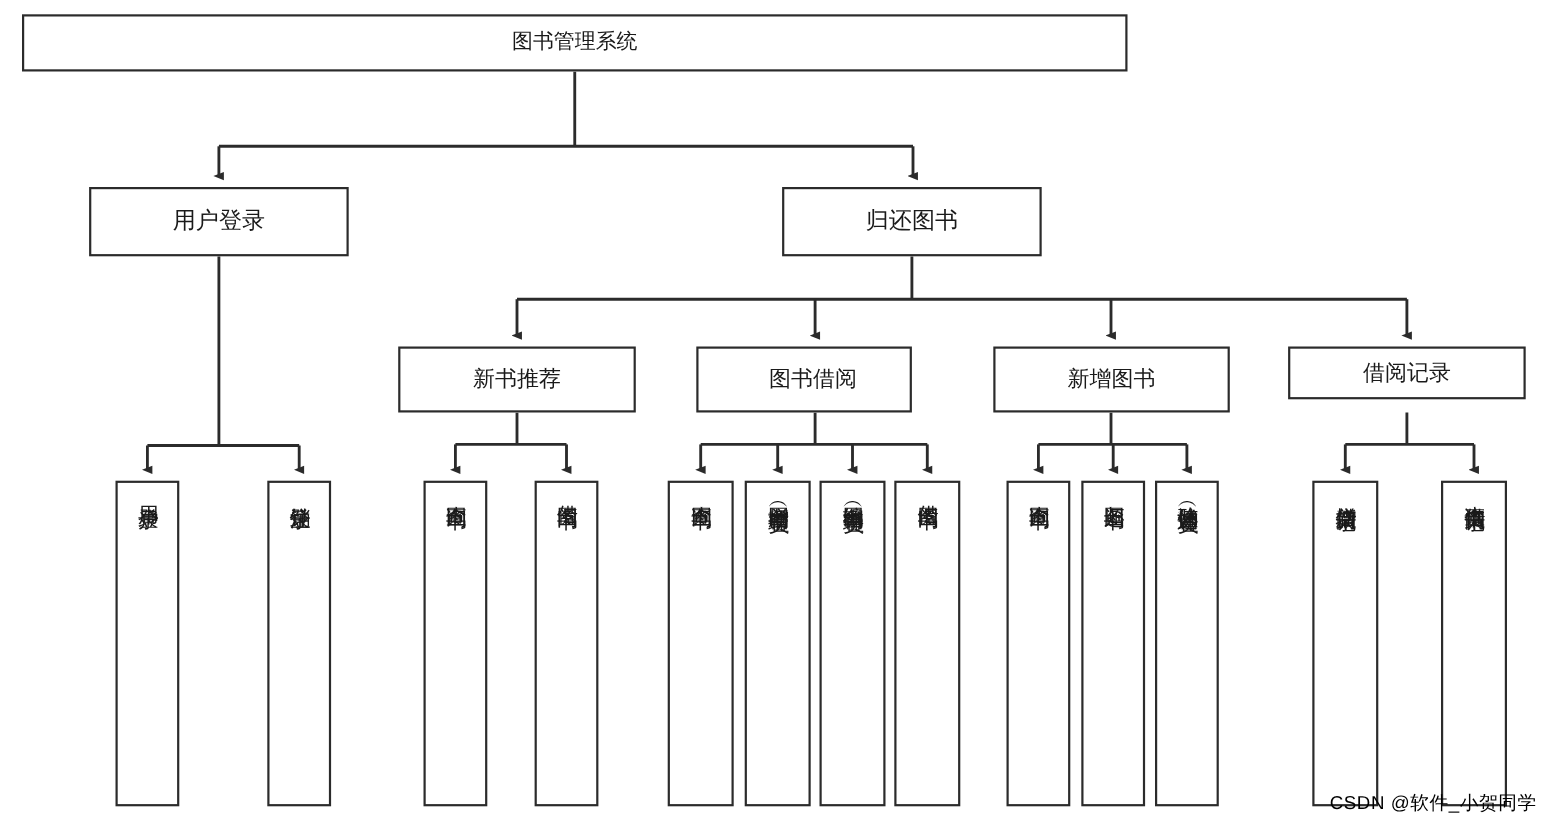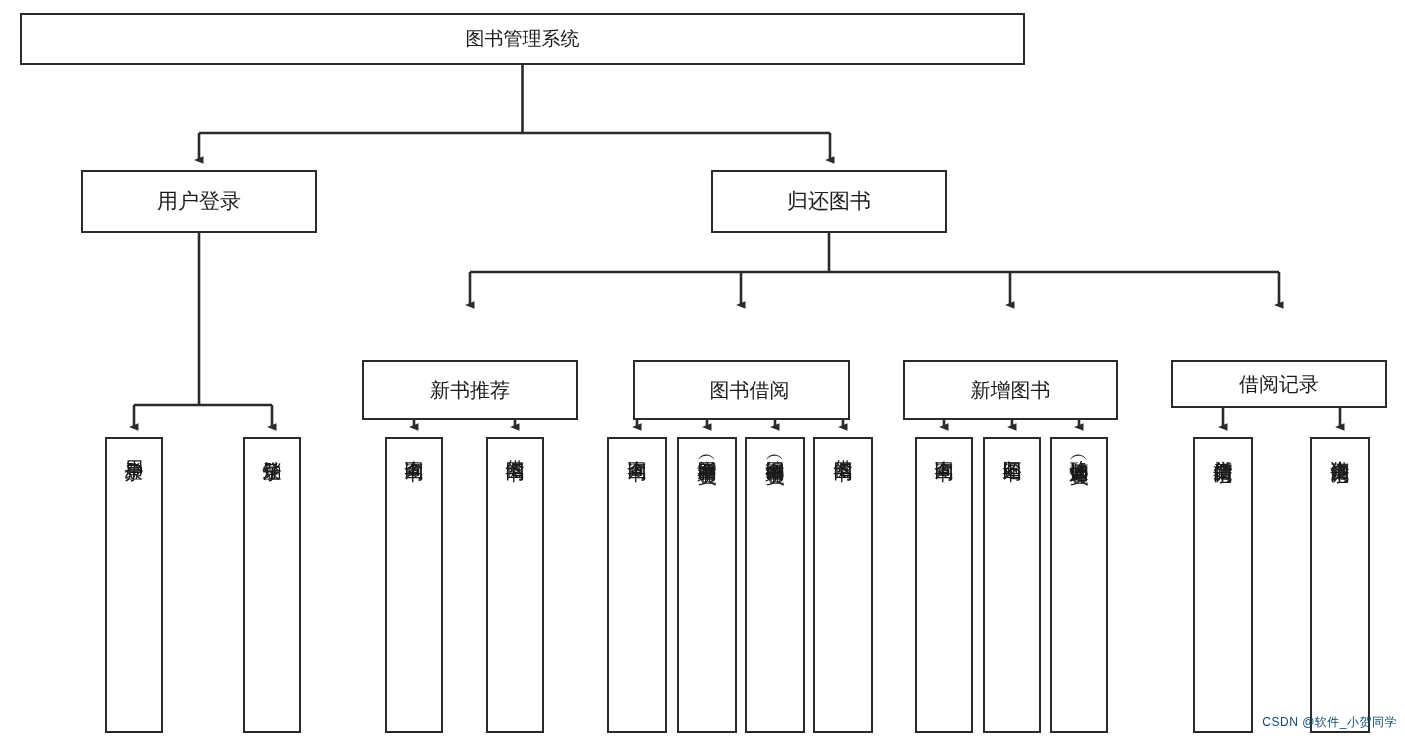--- a/index.html
+++ b/index.html
@@ -34,21 +34,20 @@
     line-height: 1.25;
   }
   .node.root {
     font-size: 19px;
   }
   .node.lvl2 {
     font-size: 21px;
   }
   .node.lvl3 {
     font-size: 20px;
-    margin-top: 45px;
   }
   .node.leaf {
     font-size: 19px;
     writing-mode: vertical-rl;
     text-orientation: upright;
     letter-spacing: 1px;
     padding: 6px 0;
     align-items: center;
     justify-content: flex-start;
   }
@@ -59,23 +58,23 @@
     position: absolute;
     left: 0;
     top: 0;
     width: 1405px;
     height: 747px;
     pointer-events: none;
   }
   .watermark {
     position: absolute;
     right: 8px;
-    bottom: 16px;
-    font-size: 12px;
-    color: #0c4a6e;
+    bottom: 6px;
+    font-size: 17px;
+    color: #000000;
     letter-spacing: 0.5px;
     white-space: nowrap;
   }
 </style>
 </head>
 <body>
 
 <div id="diagram">
 
   <svg class="edges" viewBox="0 0 1405 747" xmlns="http://www.w3.org/2000/svg">
@@ -137,21 +136,21 @@
   <div class="node lvl2" style="left:81px; top:170px; width:236px; height:63px;">
     <span>用户登录</span>
   </div>
   <div class="node lvl2" style="left:711px; top:170px; width:236px; height:63px;">
     <span>归还图书</span>
   </div>
 
   <div class="node lvl3" style="left:362px; top:315px; width:216px; height:60px;">
     <span>新书推荐</span>
   </div>
-  <div class="node lvl3" style="left:633px; top:315px; width:217px; height:60px;padding-left:16px;">
+  <div class="node lvl3" style="left:633px; top:315px; width:196px; height:60px;padding-left:16px;">
     <span>图书借阅</span>
   </div>
   <div class="node lvl3" style="left:903px; top:315px; width:215px; height:60px;">
     <span>新增图书</span>
   </div>
   <div class="node lvl3" style="left:1171px; top:315px; width:216px; height:48px;">
     <span>借阅记录</span>
   </div>
 
   <div class="node leaf" style="left:105px; top:437px; width:58px; height:296px;">

